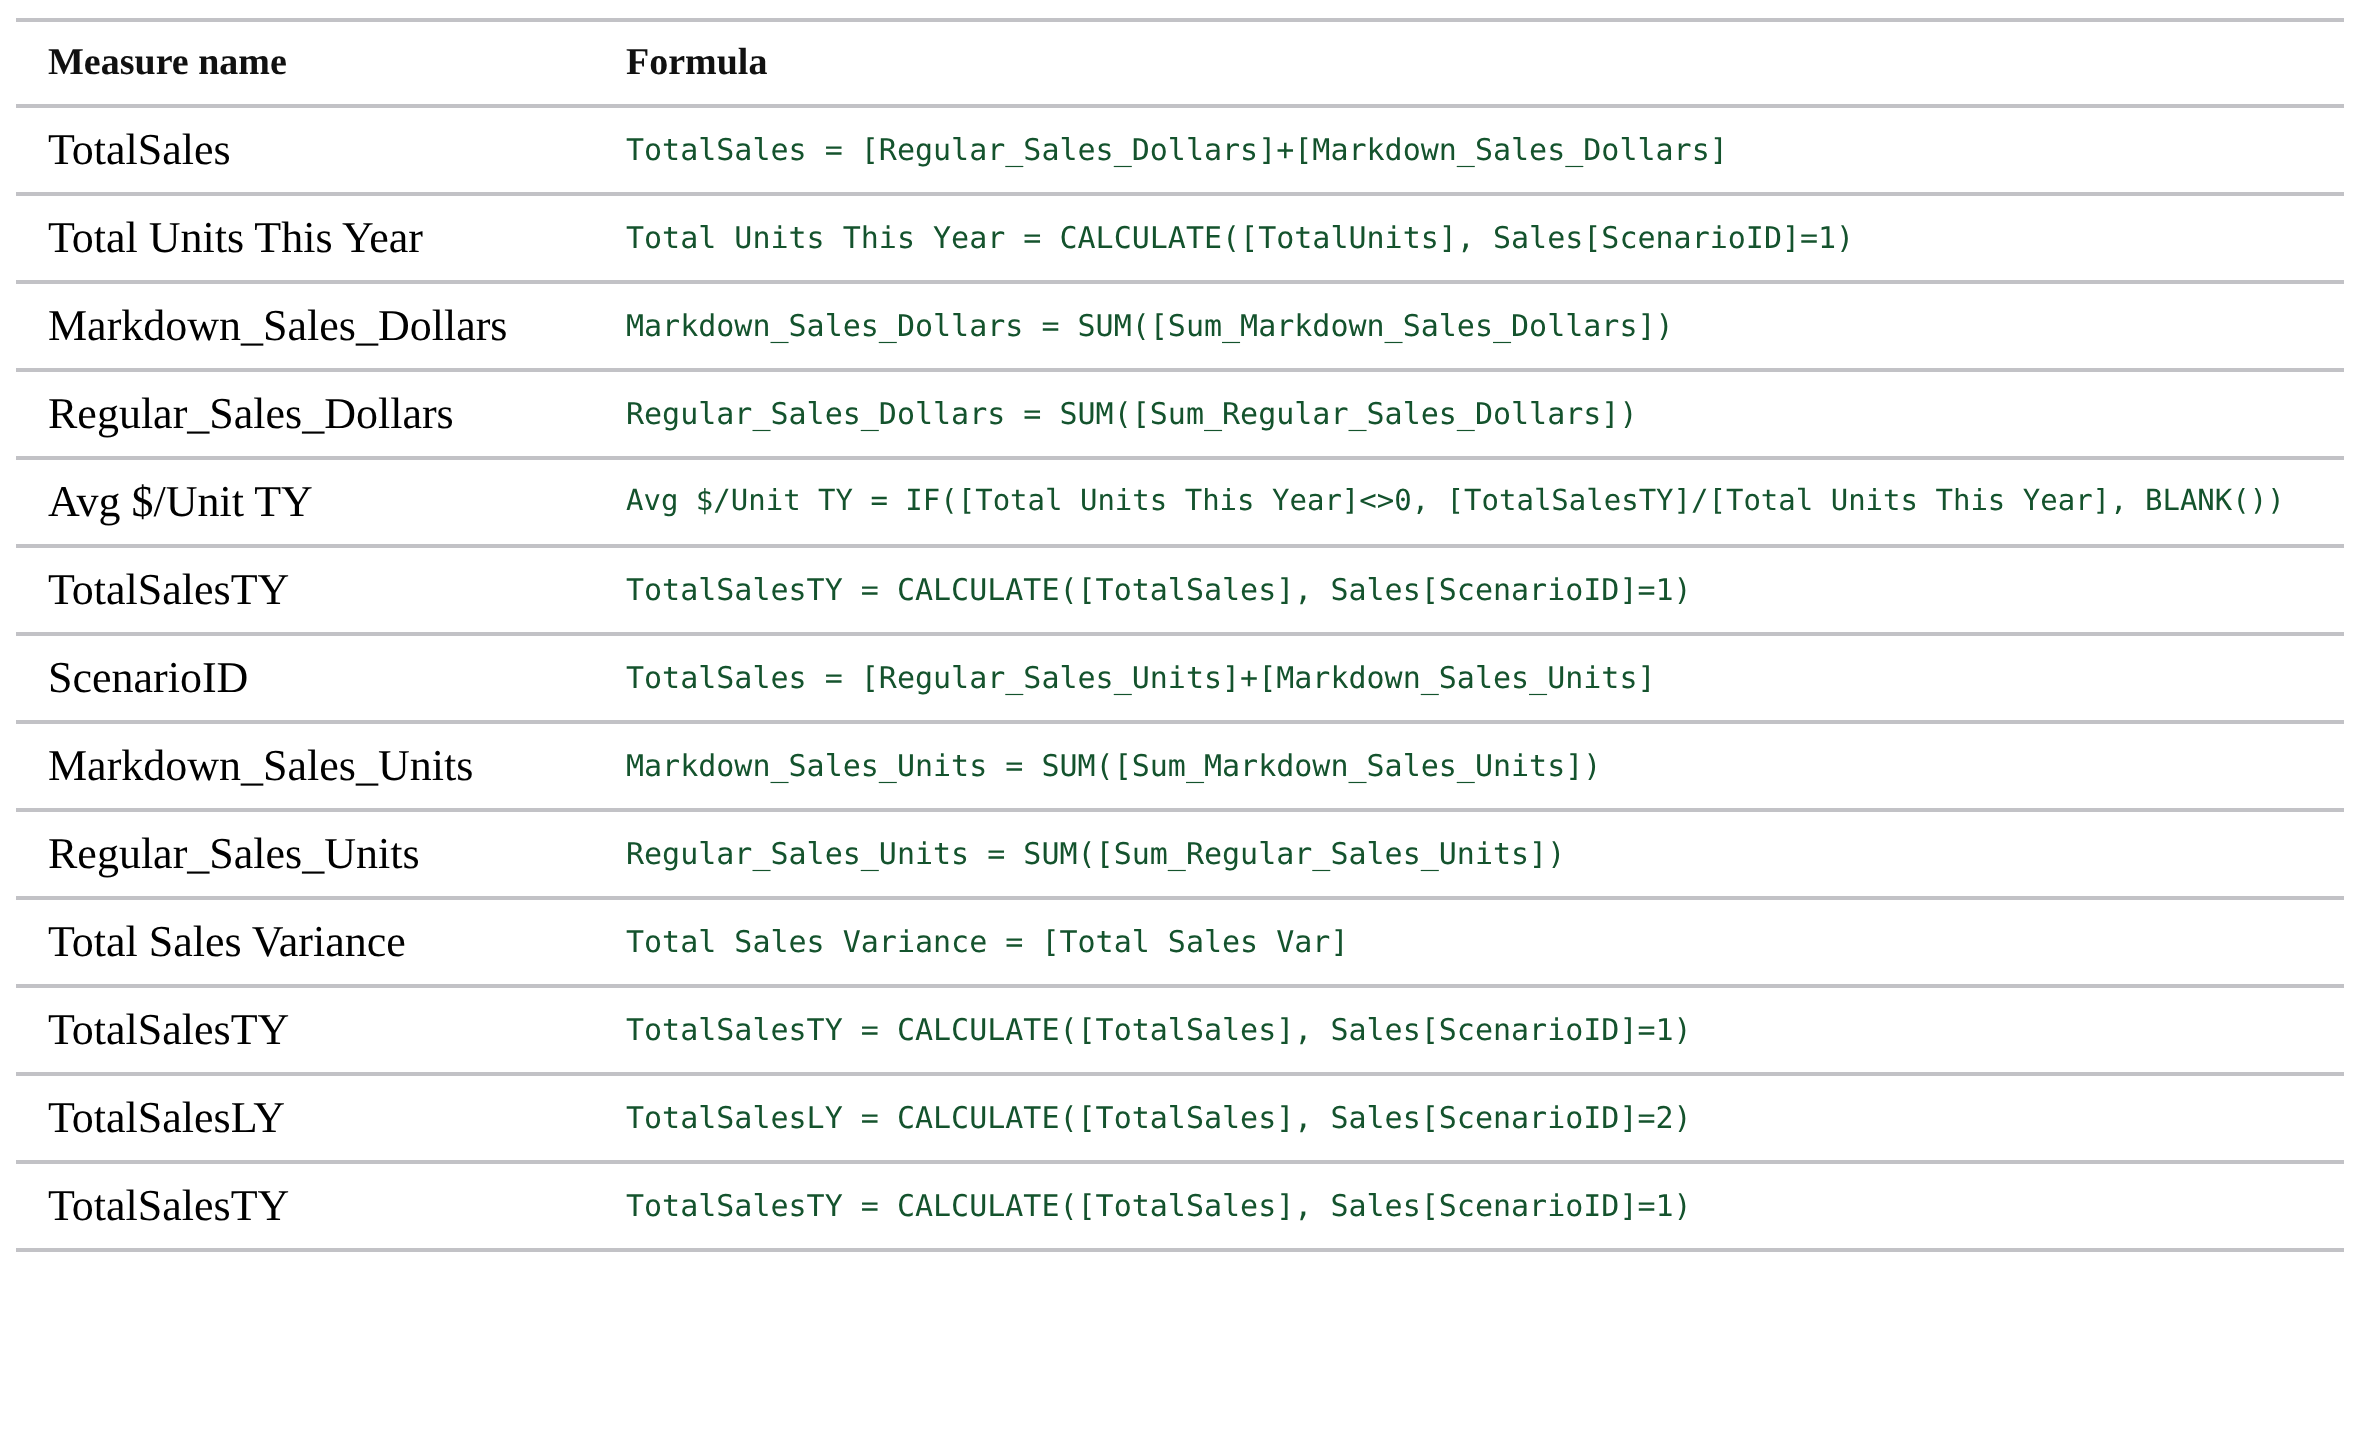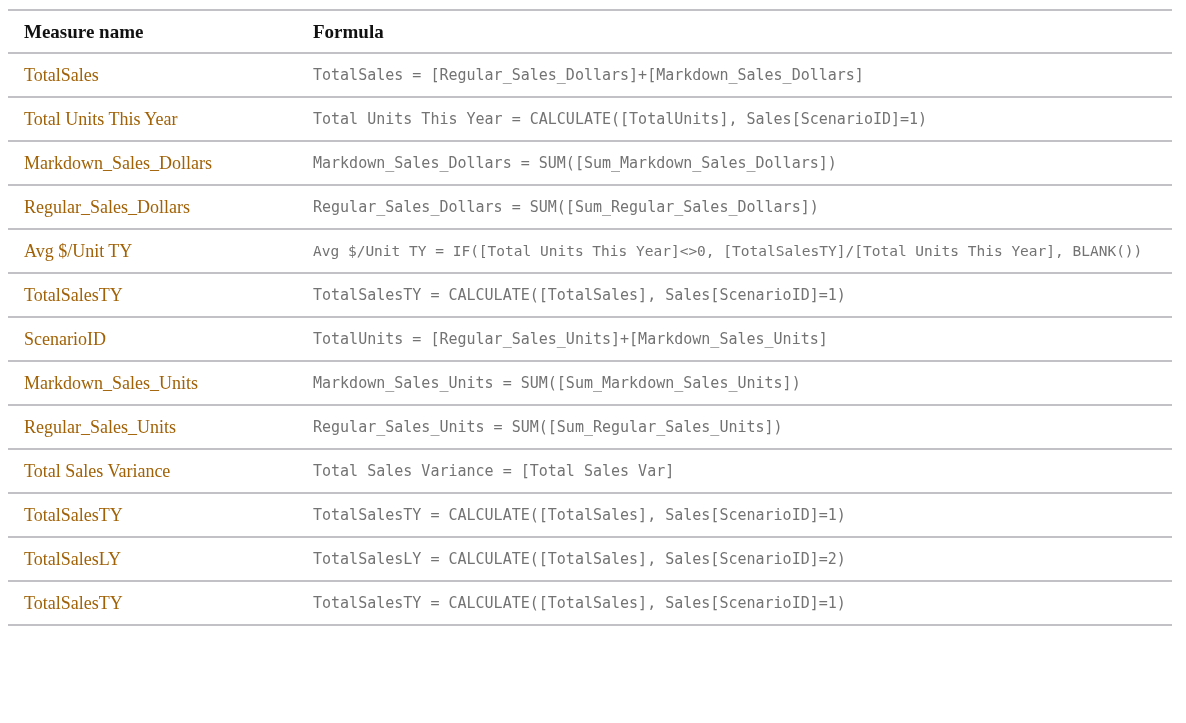--- a/index.html
+++ b/index.html
@@ -40,28 +40,28 @@
   thead th {
     height: 41px;
     font-family: "Liberation Serif", "DejaVu Serif", serif;
     font-size: 19px;
     font-weight: bold;
     color: #111111;
   }
   td.measure-c {
     height: 42px;
     font-family: "Liberation Serif", "DejaVu Serif", serif;
-    font-size: 18px;
+    font-size: 22px;
     font-weight: normal;
-    color: #a16207;
+    color: #000000;
   }
   td.formula-c {
     font-family: "DejaVu Sans Mono", "Liberation Mono", monospace;
     font-size: 15px;
-    color: #737373;
+    color: #14532d;
     letter-spacing: 0px;
   }
   td.formula-c.formula-long {
     font-size: 14.5px;
   }
 </style>
 </head>
 <body>
 
 <div class="table-wrap">
@@ -96,21 +96,21 @@
       <tr>
         <td class="measure-c">Avg $/Unit TY</td>
         <td class="formula-c formula-long">Avg $/Unit TY = IF([Total Units This Year]&lt;&gt;0, [TotalSalesTY]/[Total Units This Year], BLANK())</td>
       </tr>
       <tr>
         <td class="measure-c">TotalSalesTY</td>
         <td class="formula-c">TotalSalesTY = CALCULATE([TotalSales], Sales[ScenarioID]=1)</td>
       </tr>
       <tr>
         <td class="measure-c">ScenarioID</td>
-        <td class="formula-c">TotalUnits = [Regular_Sales_Units]+[Markdown_Sales_Units]</td>
+        <td class="formula-c">TotalSales = [Regular_Sales_Units]+[Markdown_Sales_Units]</td>
       </tr>
       <tr>
         <td class="measure-c">Markdown_Sales_Units</td>
         <td class="formula-c">Markdown_Sales_Units = SUM([Sum_Markdown_Sales_Units])</td>
       </tr>
       <tr>
         <td class="measure-c">Regular_Sales_Units</td>
         <td class="formula-c">Regular_Sales_Units = SUM([Sum_Regular_Sales_Units])</td>
       </tr>
       <tr>

